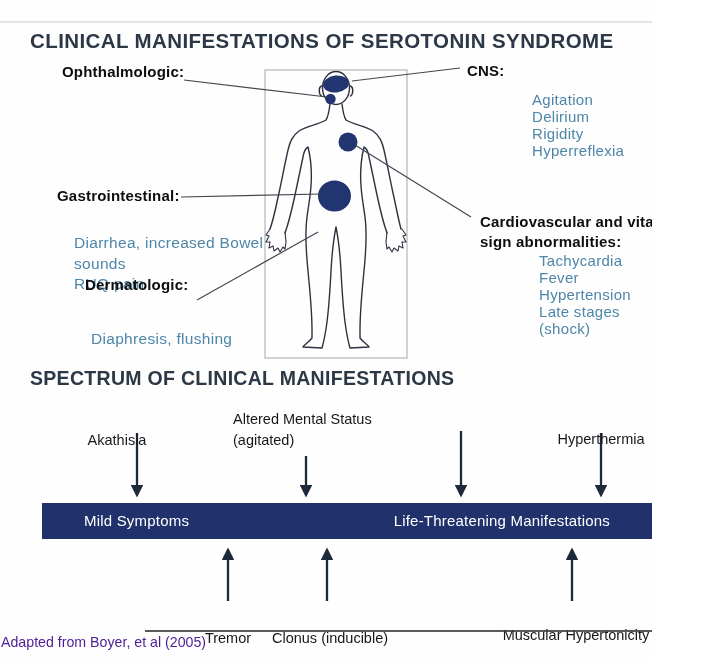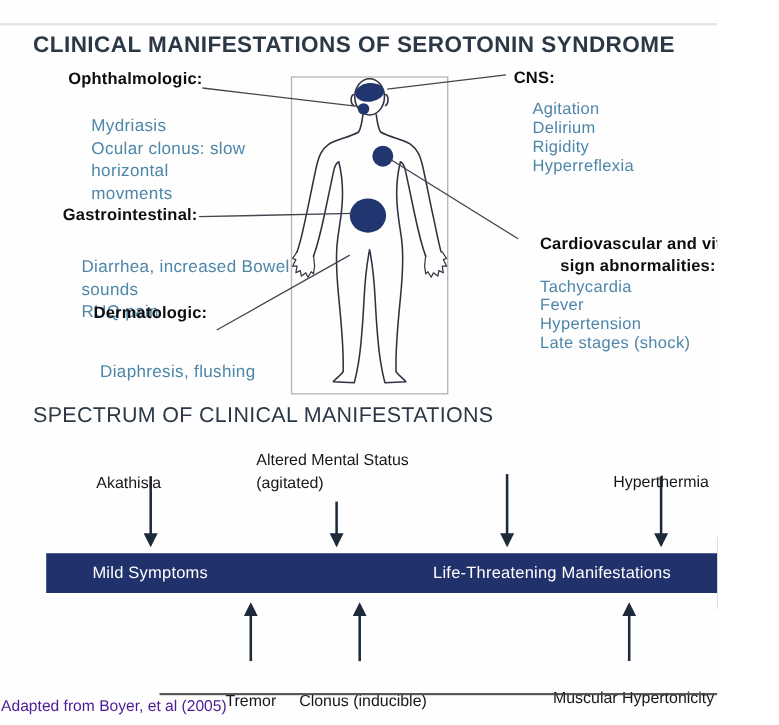--- a/index.html
+++ b/index.html
@@ -8,27 +8,27 @@
     background:#fefefe;
     font-family:"Liberation Sans", sans-serif;
     color:#111;
   }
   .abs{position:absolute;}
   .topline{top:21px;left:0;width:708px;height:2px;background:#e4e4e4;}
   .main-title{
     left:30px;top:29px;font-size:20.5px;font-weight:600;letter-spacing:.4px;
     color:#2c3845;white-space:nowrap;
   }
-  .sec-label{font-size:15px;font-weight:bold;color:#0d0d0d;letter-spacing:.2px;white-space:nowrap;text-align:center;}
+  .sec-label{font-size:15px;font-weight:bold;color:#0d0d0d;letter-spacing:.2px;white-space:nowrap;}
   .sec-label.wrap{white-space:normal;line-height:20px;}
   .blue-list{color:#4e86a8;font-size:15.5px;line-height:20.5px;letter-spacing:.3px;}
-  .blue-list.sm{font-size:15px;line-height:17px;}
+  .blue-list.sm{font-size:15px;line-height:17px;margin-left:48px;}
   .art{left:0;top:0;width:708px;height:659px;}
   .spectrum-title{
-    left:30px;top:367px;font-size:19.5px;font-weight:400;letter-spacing:.3px;
+    left:30px;top:367px;font-size:19.5px;font-weight:700;letter-spacing:.3px;
     color:#2c3845;white-space:nowrap;
   }
   .spec-label{font-size:14.5px;color:#17181c;white-space:nowrap;}
   .ctr{transform:translateX(-50%);margin-top:20px;}
   .ams{line-height:21px;}
   .banner-text{font-size:15px;color:#ffffff;letter-spacing:.2px;white-space:nowrap;margin-left:28px;}
   .citation{left:1px;top:634px;font-size:14.2px;color:#4c1d95;white-space:nowrap;}
   .bottom-rule{left:145px;top:630px;width:563px;height:1.5px;background:#3c3c3c;opacity:.85;}
 </style>
 </head>
@@ -106,26 +106,20 @@
     </g>
 
     <g stroke="#1d2a3a" stroke-width="2.3">
       <line x1="228" y1="601" x2="228" y2="550" marker-end="url(#ah)"></line>
       <line x1="327" y1="601" x2="327" y2="550" marker-end="url(#ah)"></line>
       <line x1="572" y1="601" x2="572" y2="550" marker-end="url(#ah)"></line>
     </g>
   </svg>
 
   <div class="abs sec-label" style="left:62px;top:63px">Ophthalmologic:</div>
-  <div class="abs blue-list" style="left:83px;top:105px">
-    <div>Mydriasis</div>
-    <div>Ocular clonus: slow</div>
-    <div>horizontal</div>
-    <div>movments</div>
-  </div>
 
   <div class="abs sec-label" style="left:57px;top:187px">Gastrointestinal:</div>
   <div class="abs blue-list" style="left:74px;top:233px">
     <div>Diarrhea, increased Bowel</div>
     <div>sounds</div>
     <div>RUQ pain</div>
   </div>
 
   <div class="abs sec-label" style="left:85px;top:276px">Dermatologic:</div>
   <div class="abs blue-list" style="left:91px;top:329px">

